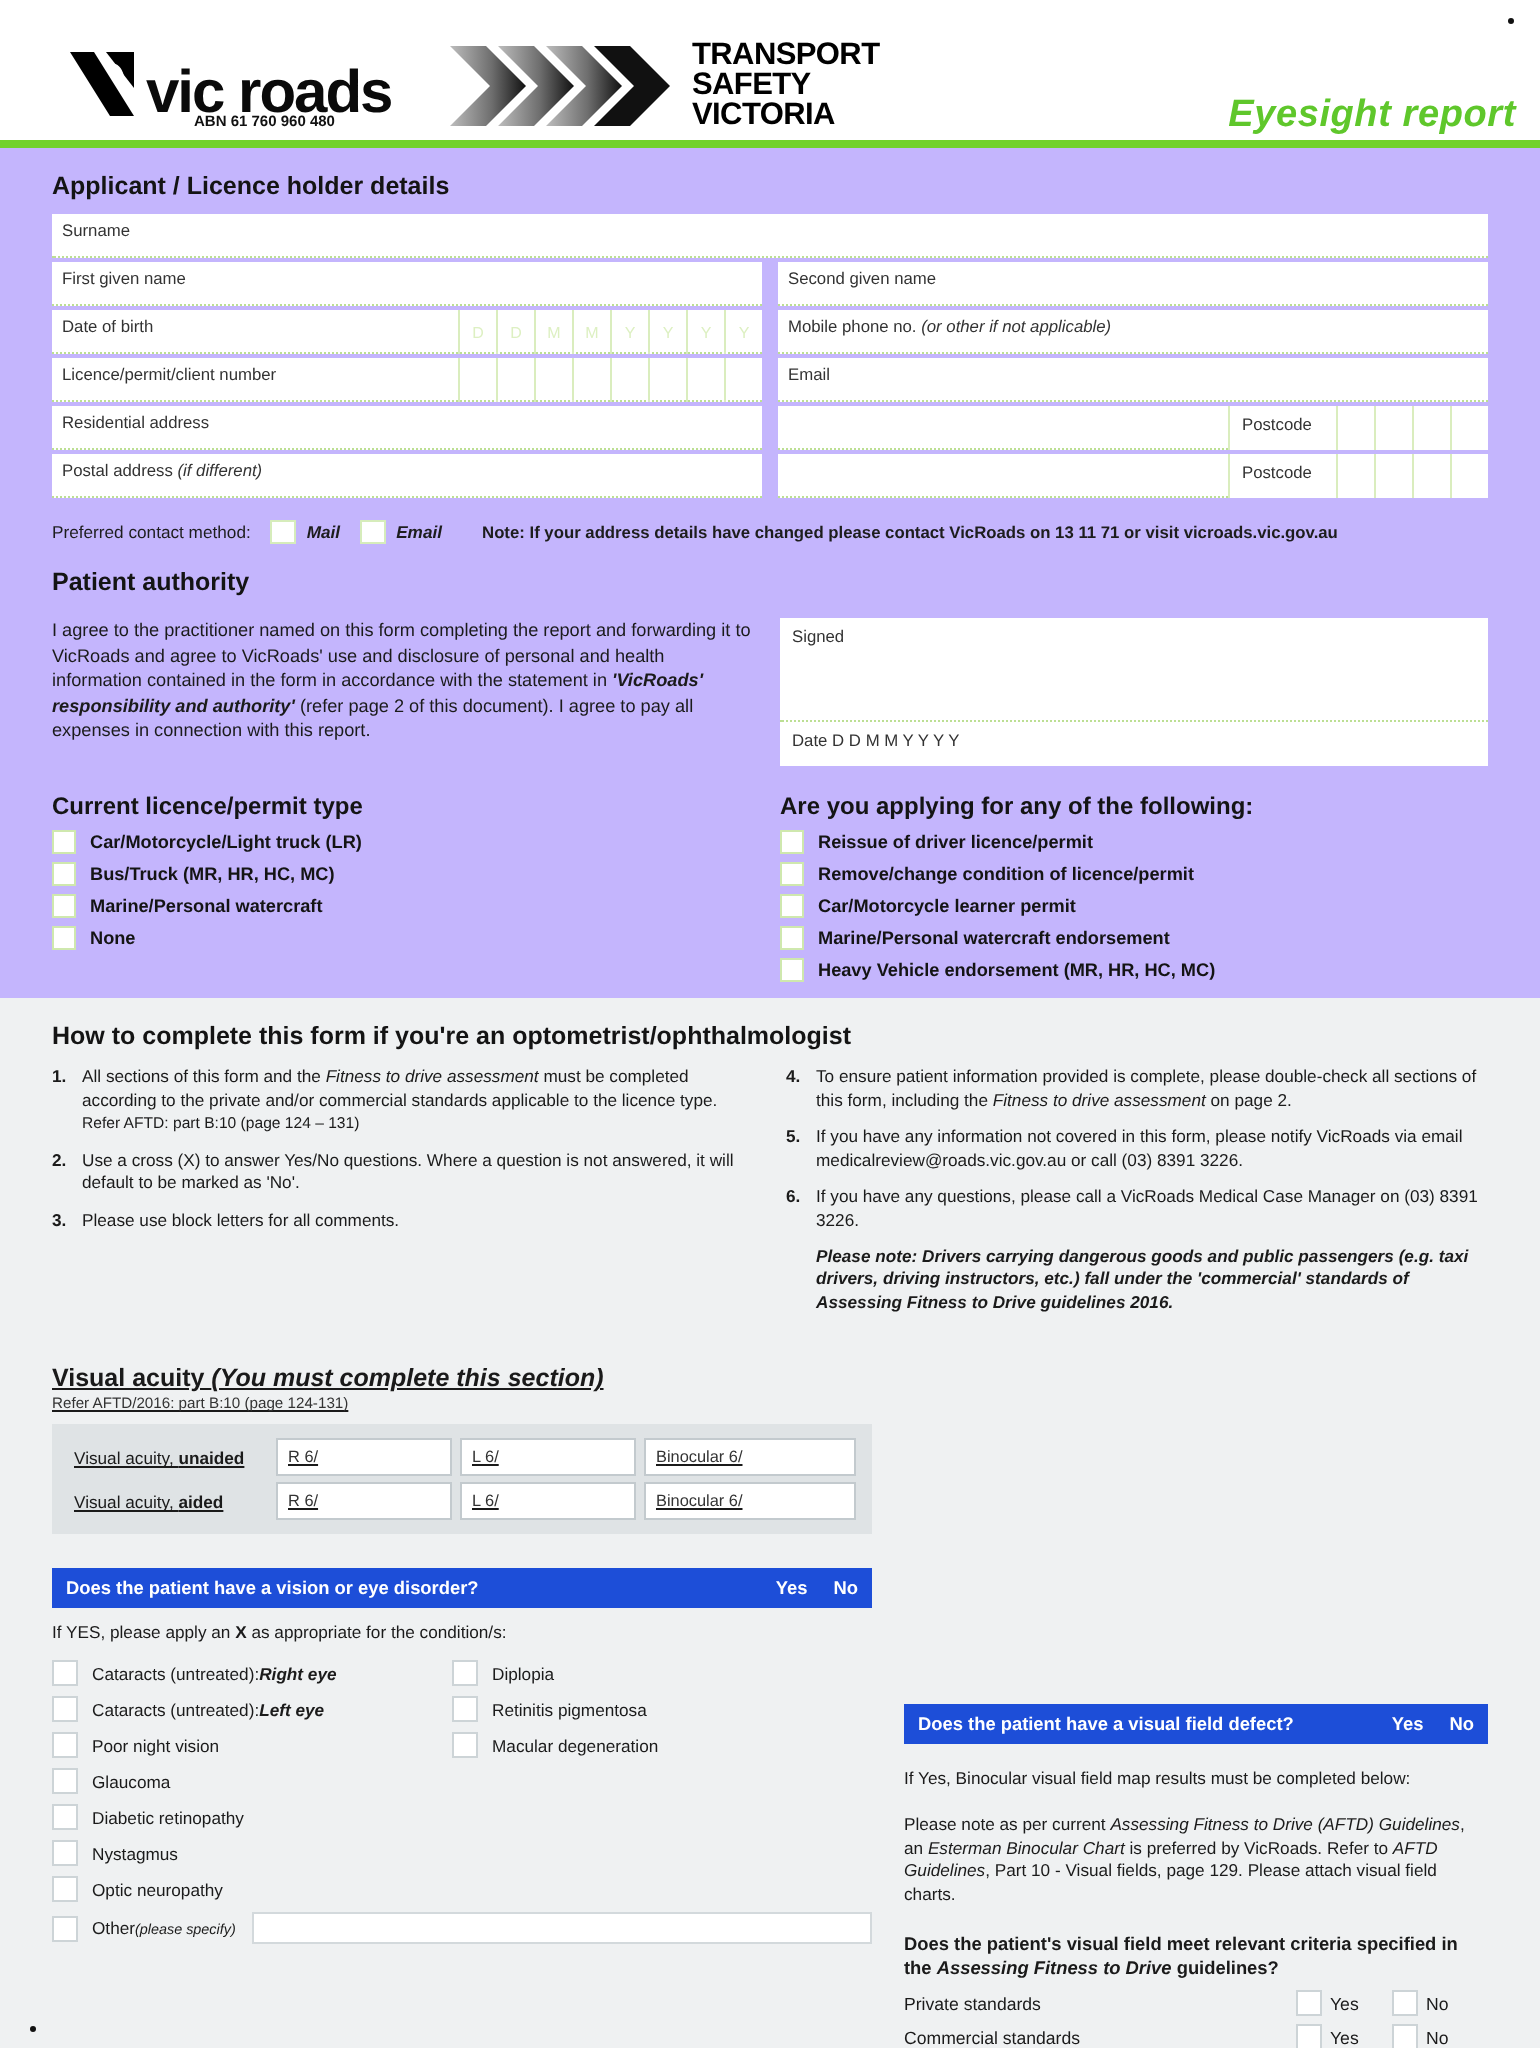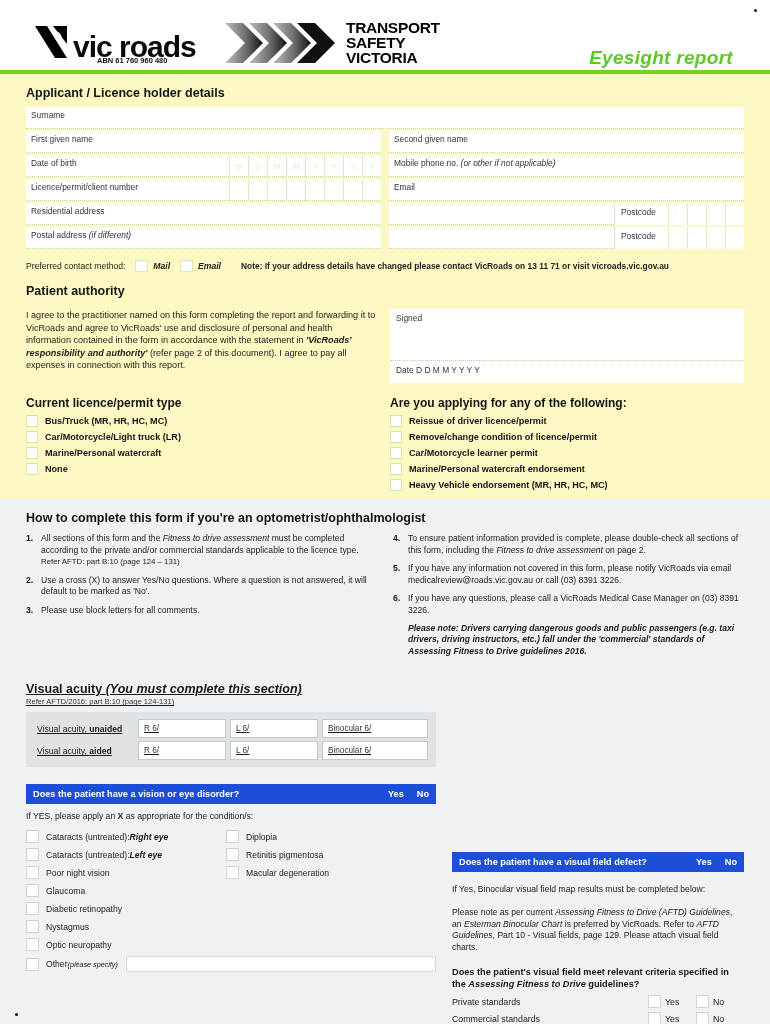--- a/index.html
+++ b/index.html
@@ -16,27 +16,27 @@
 
   
   .header { height:72px; position:relative; }
   .vr-logo { position:absolute; left:33px; top:22px; display:flex; align-items:flex-end; }
   .vr-mark { width:40px; height:40px; position:relative; }
   .vr-word { font-size:30px; font-weight:bold; letter-spacing:-1px; line-height:30px; color:#0a0a0a; }
   .vr-abn { position:absolute; left:97px; top:56px; font-size:7.5px; font-weight:bold; color:#111; letter-spacing:0px; }
   .tsv { position:absolute; left:225px; top:20px; display:flex; align-items:center; }
   .tsv-chevrons { display:flex; align-items:center; }
   .tsv-text { margin-left:9px; font-size:15.5px; font-weight:bold; line-height:15px; color:#000; letter-spacing:-0.3px; }
-  .eyesight { position:absolute; right:37px; top:47px; font-size:19px; font-weight:bold; color:#5fc72b; font-style:italic; letter-spacing:0.3px; }
+  .eyesight { position:absolute; right:12px; top:47px; font-size:19px; font-weight:bold; color:#5fc72b; font-style:italic; letter-spacing:0.3px; }
   .greenbar { position:absolute; left:0; top:70px; width:770px; height:4px; background:#72d22c; }
   .dot-tr { position:absolute; right:13px; top:9px; width:3px; height:3px; border-radius:50%; background:#111; }
   .dot-bl { position:absolute; left:15px; bottom:8px; width:3px; height:3px; border-radius:50%; background:#111; }
 
   
-  .greenpanel { position:absolute; left:0; top:74px; width:770px; height:435px; background:#fef9c3; }
+  .greenpanel { position:absolute; left:0; top:74px; width:770px; height:435px; background:#c4b5fd; }
   .gp-inner { padding:10px 26px 0 26px; }
   h2.sect { font-size:12.5px; font-weight:bold; margin:2px 0 7px 0; color:#141414; }
   h3.sub { font-size:12px; font-weight:bold; margin:0 0 5px 0; color:#141414; }
   .row2 { display:flex; gap:8px; }
   .col { flex:1; }
   .fld { background:#fff; height:22px; font-size:8.4px; padding:3px 5px; color:#333;
          border-bottom:1px dotted #bcdf93; position:relative; }
   .fld em { font-style:italic; }
   .fld .boxes { position:absolute; right:0; top:0; height:22px; display:flex; }
   .fld .bx { width:19px; height:22px; border-left:1px solid #daedbe; display:flex;
@@ -304,25 +304,25 @@
             </span>
           </div>
         </div>
       </div>
 
       <div class="cbcols">
         <div class="cbcol">
           <h3 class="sub">Current licence/permit type</h3>
           <div class="cbitem">
             <span class="cb"></span>
+            <span>Car/Motorcycle/Light truck (LR)</span>
+          </div>
+          <div class="cbitem">
+            <span class="cb"></span>
             <span>Bus/Truck (MR, HR, HC, MC)</span>
-          </div>
-          <div class="cbitem">
-            <span class="cb"></span>
-            <span>Car/Motorcycle/Light truck (LR)</span>
           </div>
           <div class="cbitem">
             <span class="cb"></span>
             <span>Marine/Personal watercraft</span>
           </div>
           <div class="cbitem">
             <span class="cb"></span>
             <span>None</span>
           </div>
         </div>

